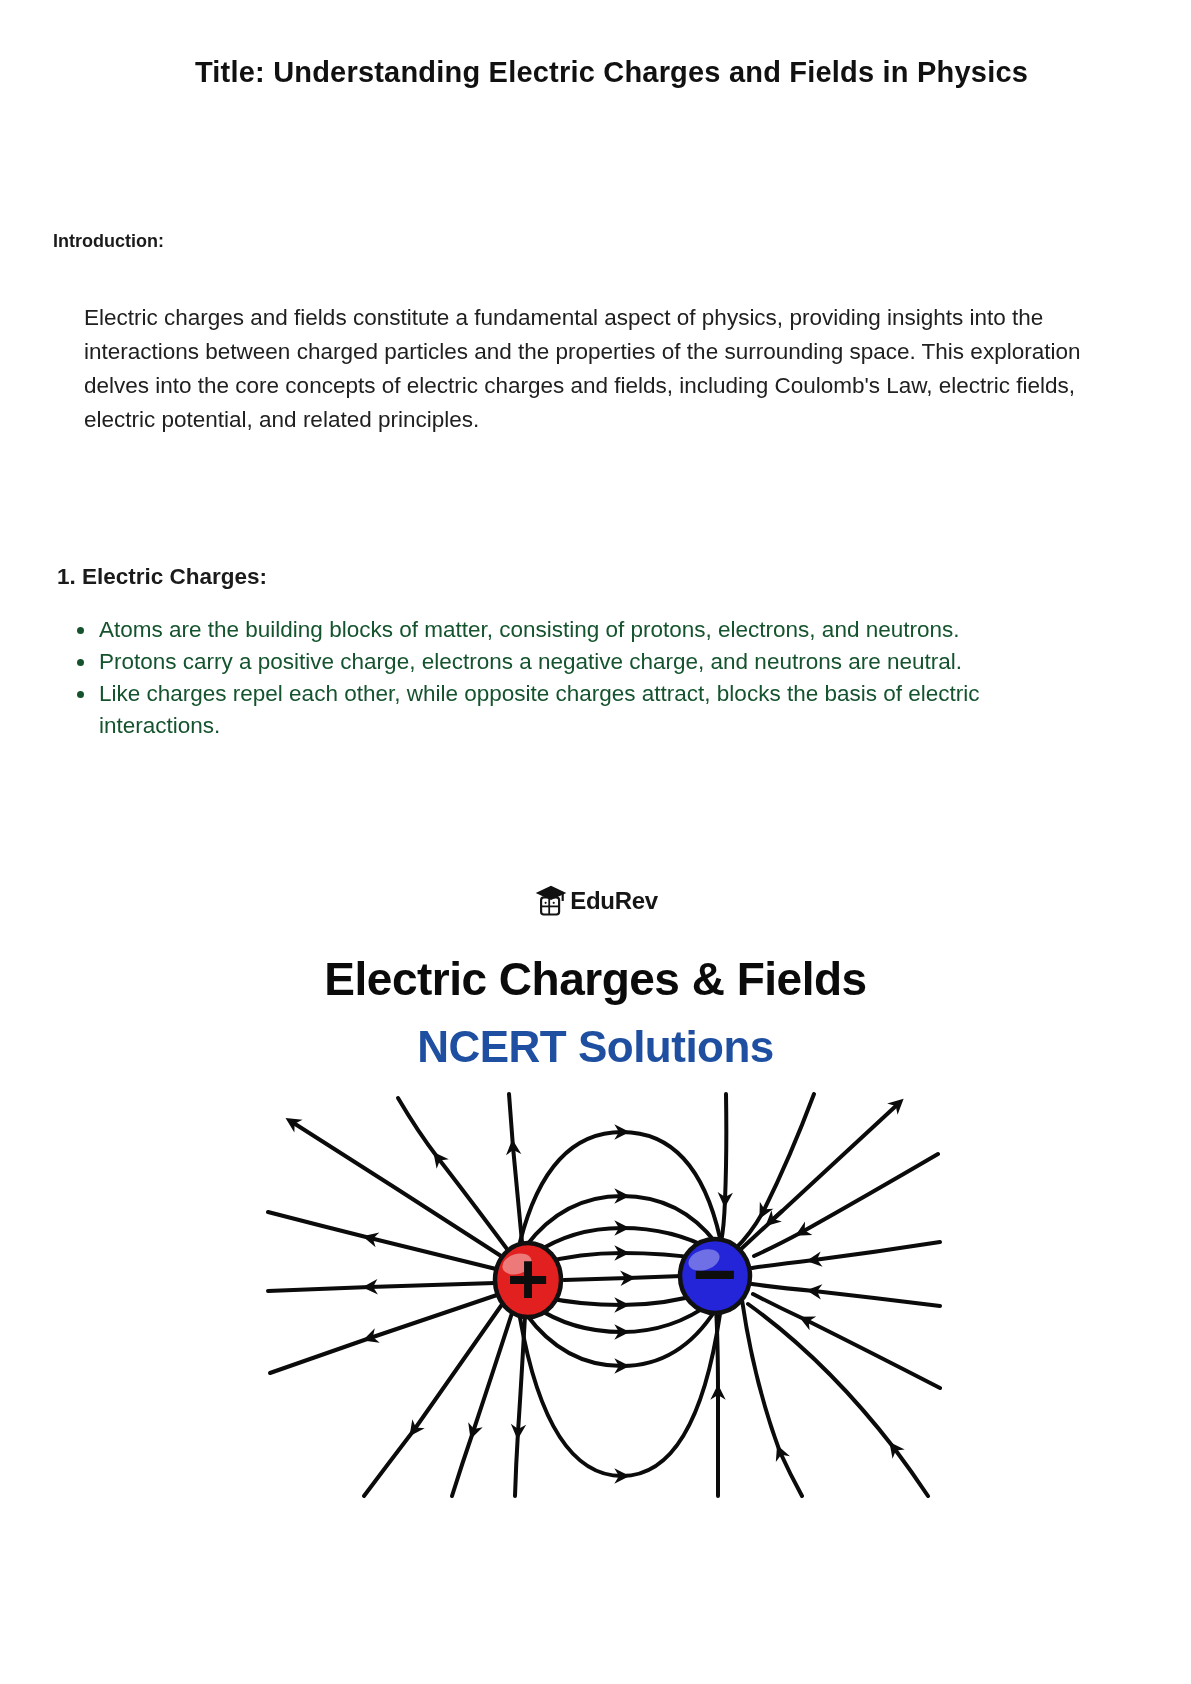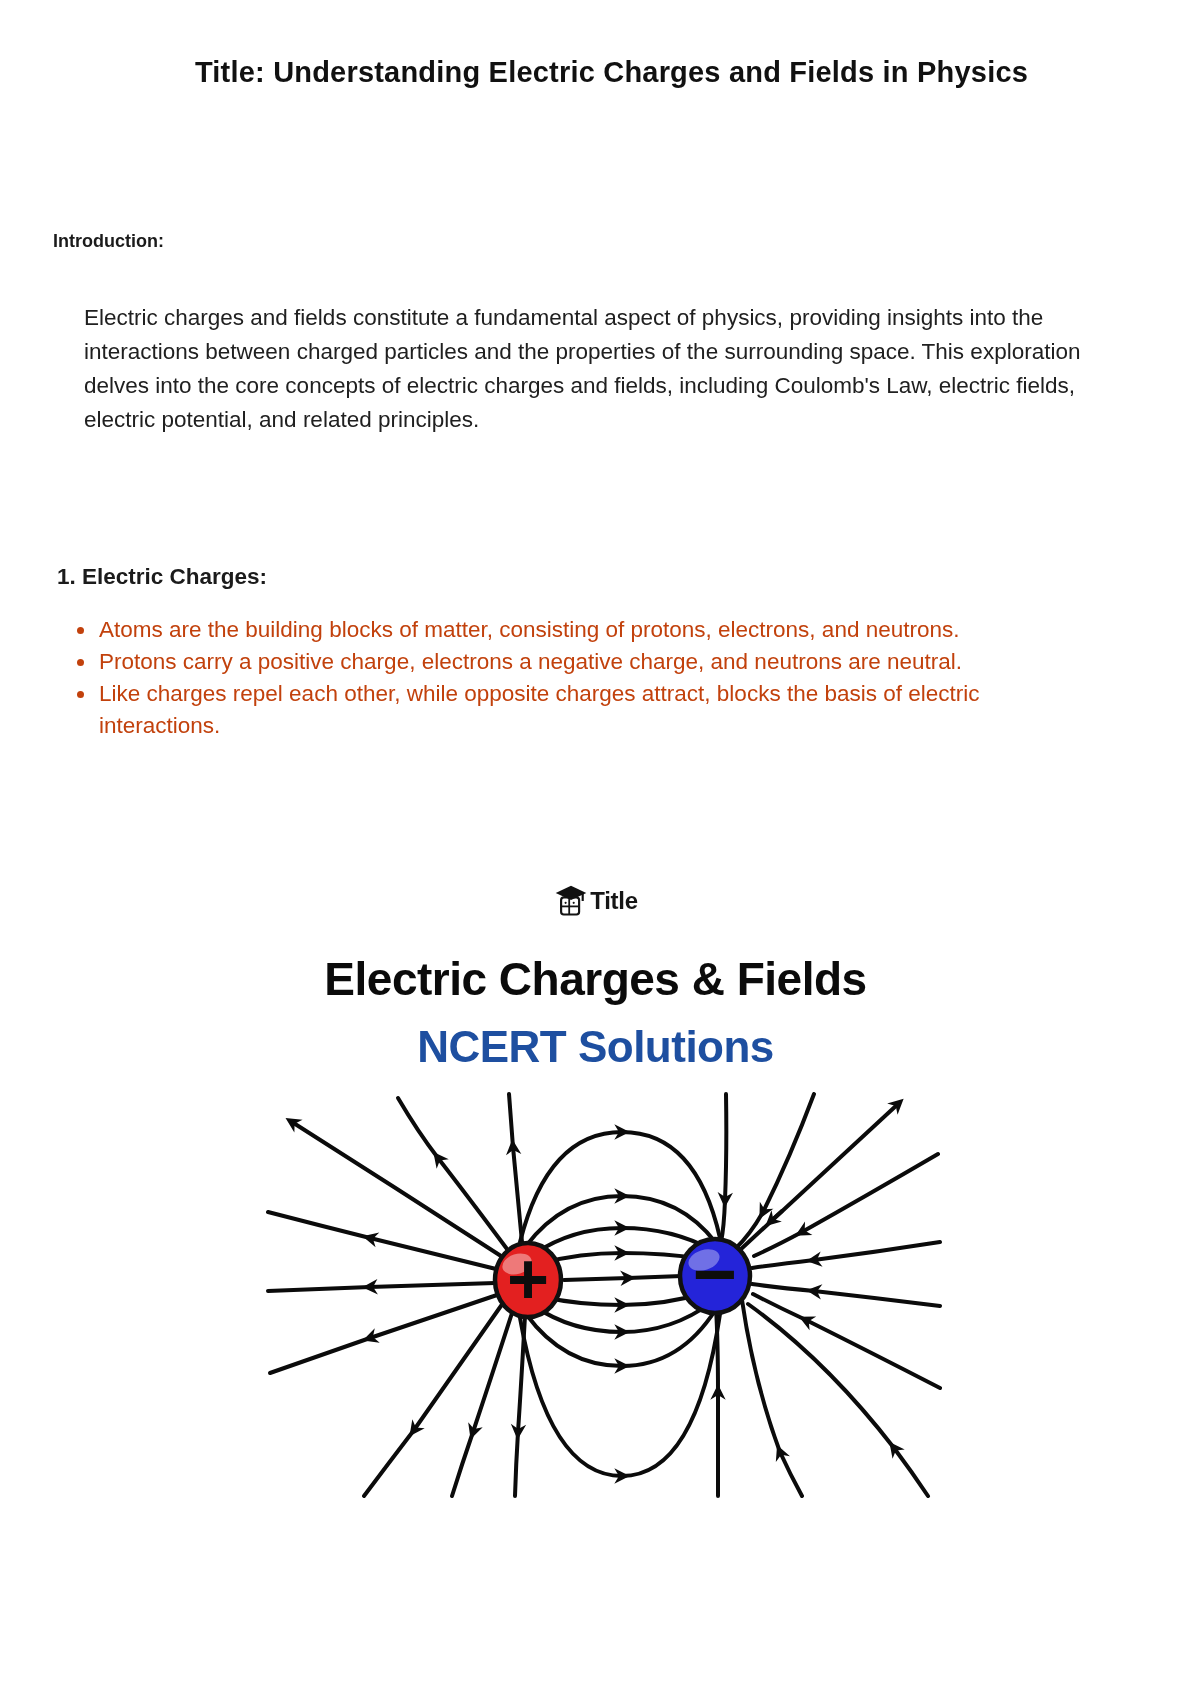--- a/index.html
+++ b/index.html
@@ -19,21 +19,21 @@
   .intro-body {
     position:absolute; top:288px; left:71px; width:1015px; margin:13px;
     font-size:22.5px; line-height:34px; color:#202020;
   }
   .sec-heading {
     position:absolute; top:560px; left:53px; margin:4px;
     font-size:22.5px; font-weight:700; color:#1b1b1b;
   }
   .bullet-list {
     position:absolute; top:614px; left:60px; width:1010px; margin:0;
-    padding-left:37px; font-size:22.5px; line-height:32px; color:#c2410c;
+    padding-left:37px; font-size:22.5px; line-height:32px; color:#14532d;
   }
   .bullet-list li { margin:0; padding-left:2px; }
 
   .logo-row {
     position:absolute; top:882px; left:0; width:100%;
     display:flex; align-items:center; justify-content:center; gap:1px;
   }
   .logo-row .brand-text {
     font-size:24px; font-weight:700; color:#161616; letter-spacing:-0.3px;
   }
@@ -78,21 +78,21 @@
   <div class="logo-row">
     <svg width="36" height="38" viewBox="0 0 40 42">
       <rect x="9" y="17" width="20" height="19" rx="3" fill="#ffffff" stroke="#141414" stroke-width="2.4"></rect>
       <line x1="9" y1="27" x2="29" y2="27" stroke="#141414" stroke-width="2"></line>
       <line x1="18" y1="17" x2="18" y2="36" stroke="#141414" stroke-width="2"></line>
       <circle cx="14" cy="23" r="1.2" fill="#141414"></circle>
       <circle cx="23" cy="23" r="1.2" fill="#141414"></circle>
       <polygon points="3,12 20,4 37,12 20,20" fill="#101010"></polygon>
       <path d="M33 13 L33 21" stroke="#101010" stroke-width="2.4" fill="none"></path>
     </svg>
-    <span class="brand-text">Title</span>
+    <span class="brand-text">EduRev</span>
   </div>
 
   <div class="fig-title">Electric Charges &amp; Fields</div>
 
   <div class="fig-subtitle" style="color: rgb(30, 79, 160);">NCERT Solutions</div>
 
   <svg class="dipole-svg" width="676" height="406" viewBox="0 0 676 406">
     <defs>
       <marker id="ah" viewBox="0 0 12 12" refX="6" refY="6" markerWidth="4.6" markerHeight="4.6" orient="auto">
         <path d="M1,1 L11,6 L1,11 L4,6 z" fill="#0b0b0b"></path>

